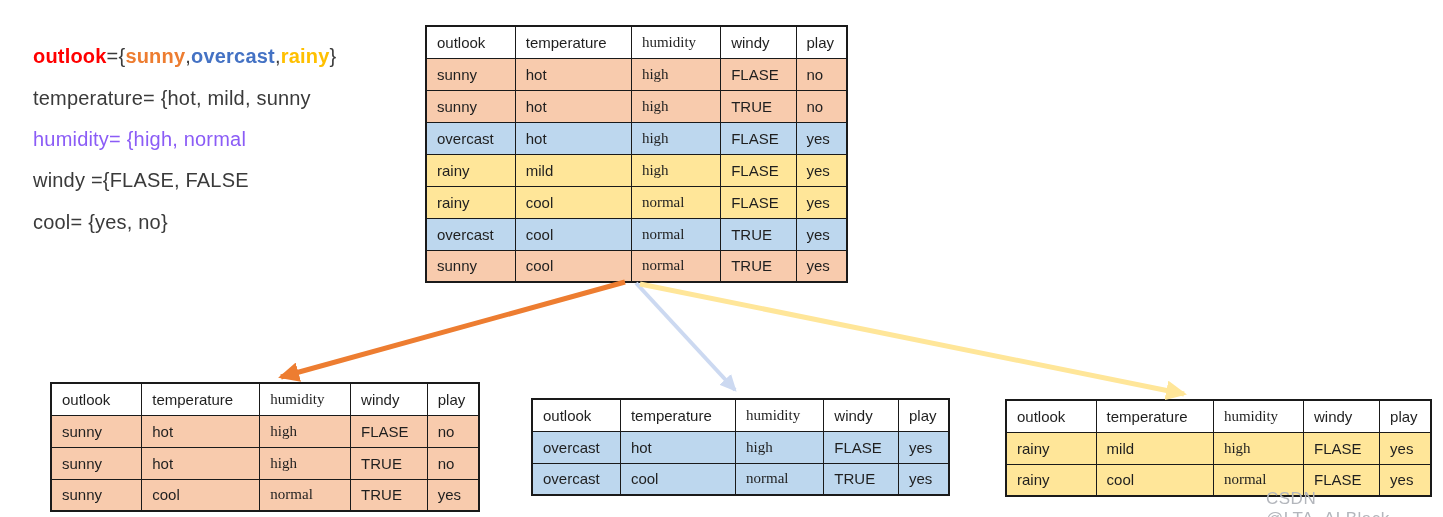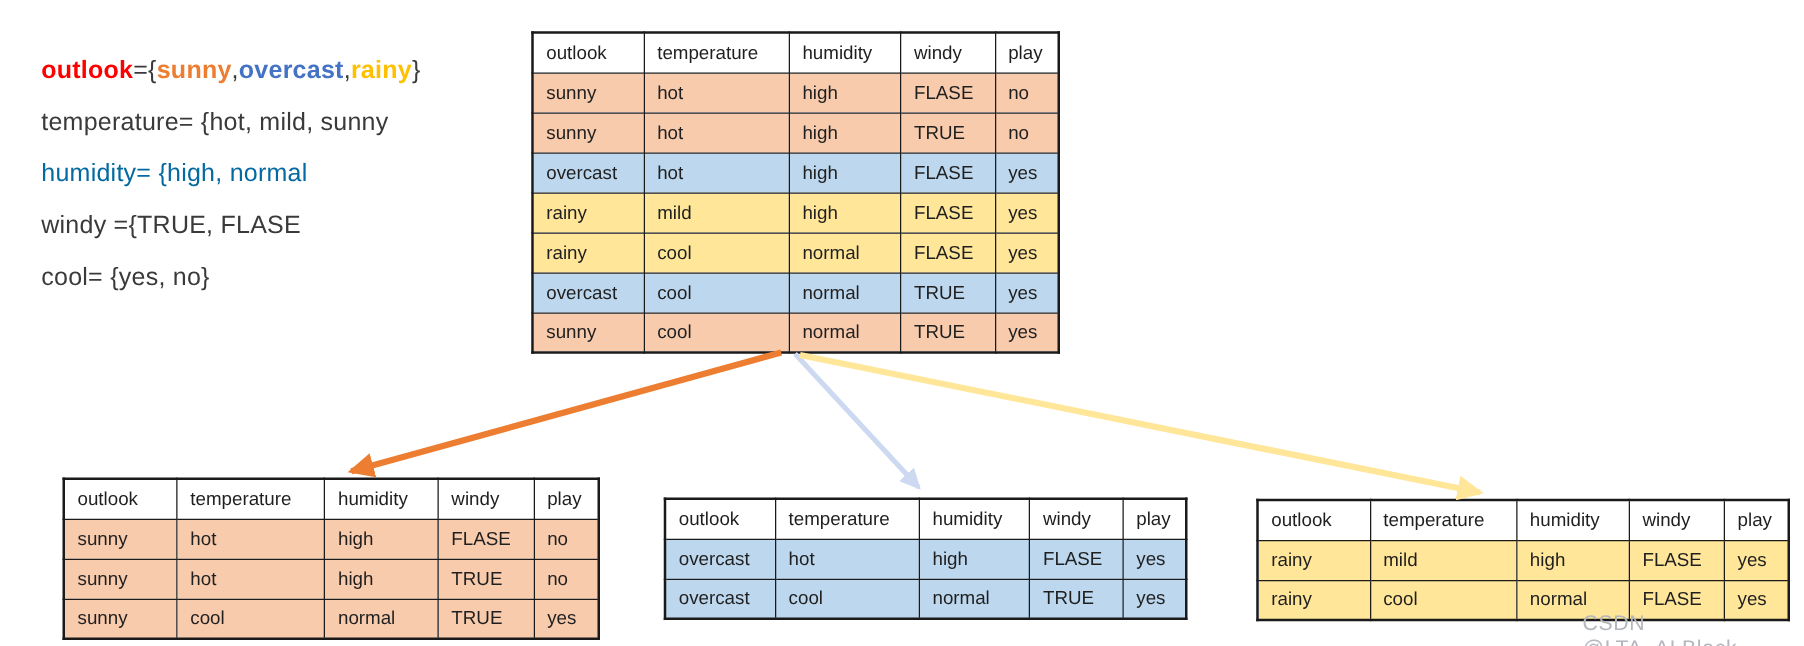--- a/index.html
+++ b/index.html
@@ -45,21 +45,21 @@
     font-weight: normal;
     color: #1f1f1f;
     text-align: left;
     vertical-align: middle;
     overflow: hidden;
     white-space: nowrap;
   }
   table.dt th { background: #ffffff; }
   table.dt th:nth-child(1), table.dt td:nth-child(1) { width: 21.2%; }
   table.dt th:nth-child(2), table.dt td:nth-child(2) { width: 27.6%; margin-top: 32px; }
-  table.dt th:nth-child(3), table.dt td:nth-child(3) { width: 21.2%; }
+  table.dt th:nth-child(3), table.dt td:nth-child(3) { width: 21.2%; font-family: Liberation Serif, serif; }
   table.dt th:nth-child(4), table.dt td:nth-child(4) { width: 17.9%; margin-top: 18px; }
   table.dt th:nth-child(5), table.dt td:nth-child(5) { width: 12.1%; }
 
   #t-main   { left: 425px;  top: 25px;  width: 423px; }
   #t-sunny  { left: 50px;   top: 382px; width: 430px; }
   #t-over   { left: 531px;  top: 398px; width: 419px; }
   #t-rainy  { left: 1005px; top: 399px; width: 427px; }
 
   
   svg.arrows {
@@ -93,24 +93,24 @@
         <span style="color: rgb(58, 58, 58);">, </span>
         <span style="color: rgb(68, 114, 196); font-weight: bold;">overcast</span>
         <span style="color: rgb(58, 58, 58);">, </span>
         <span style="color: rgb(255, 192, 0); font-weight: bold;">rainy</span>
         <span style="color: rgb(58, 58, 58);">}</span>
       </div>
       <div class="legend-line">
         <span style="color: rgb(58, 58, 58);">temperature= {hot, mild, sunny</span>
       </div>
       <div class="legend-line">
-        <span style="color: #0369a1;">humidity= {high, normal</span>
-      </div>
-      <div class="legend-line">
-        <span style="color: rgb(58, 58, 58);">windy ={TRUE, FLASE</span>
+        <span style="color: #8b5cf6;">humidity= {high, normal</span>
+      </div>
+      <div class="legend-line">
+        <span style="color: rgb(58, 58, 58);">windy ={FLASE, FALSE</span>
       </div>
       <div class="legend-line">
         <span style="color: rgb(58, 58, 58);">cool= {yes, no}</span>
       </div>
     </div>
 
   <table class="dt" id="t-main">
       <thead>
         <tr>
           <th>outlook</th>

